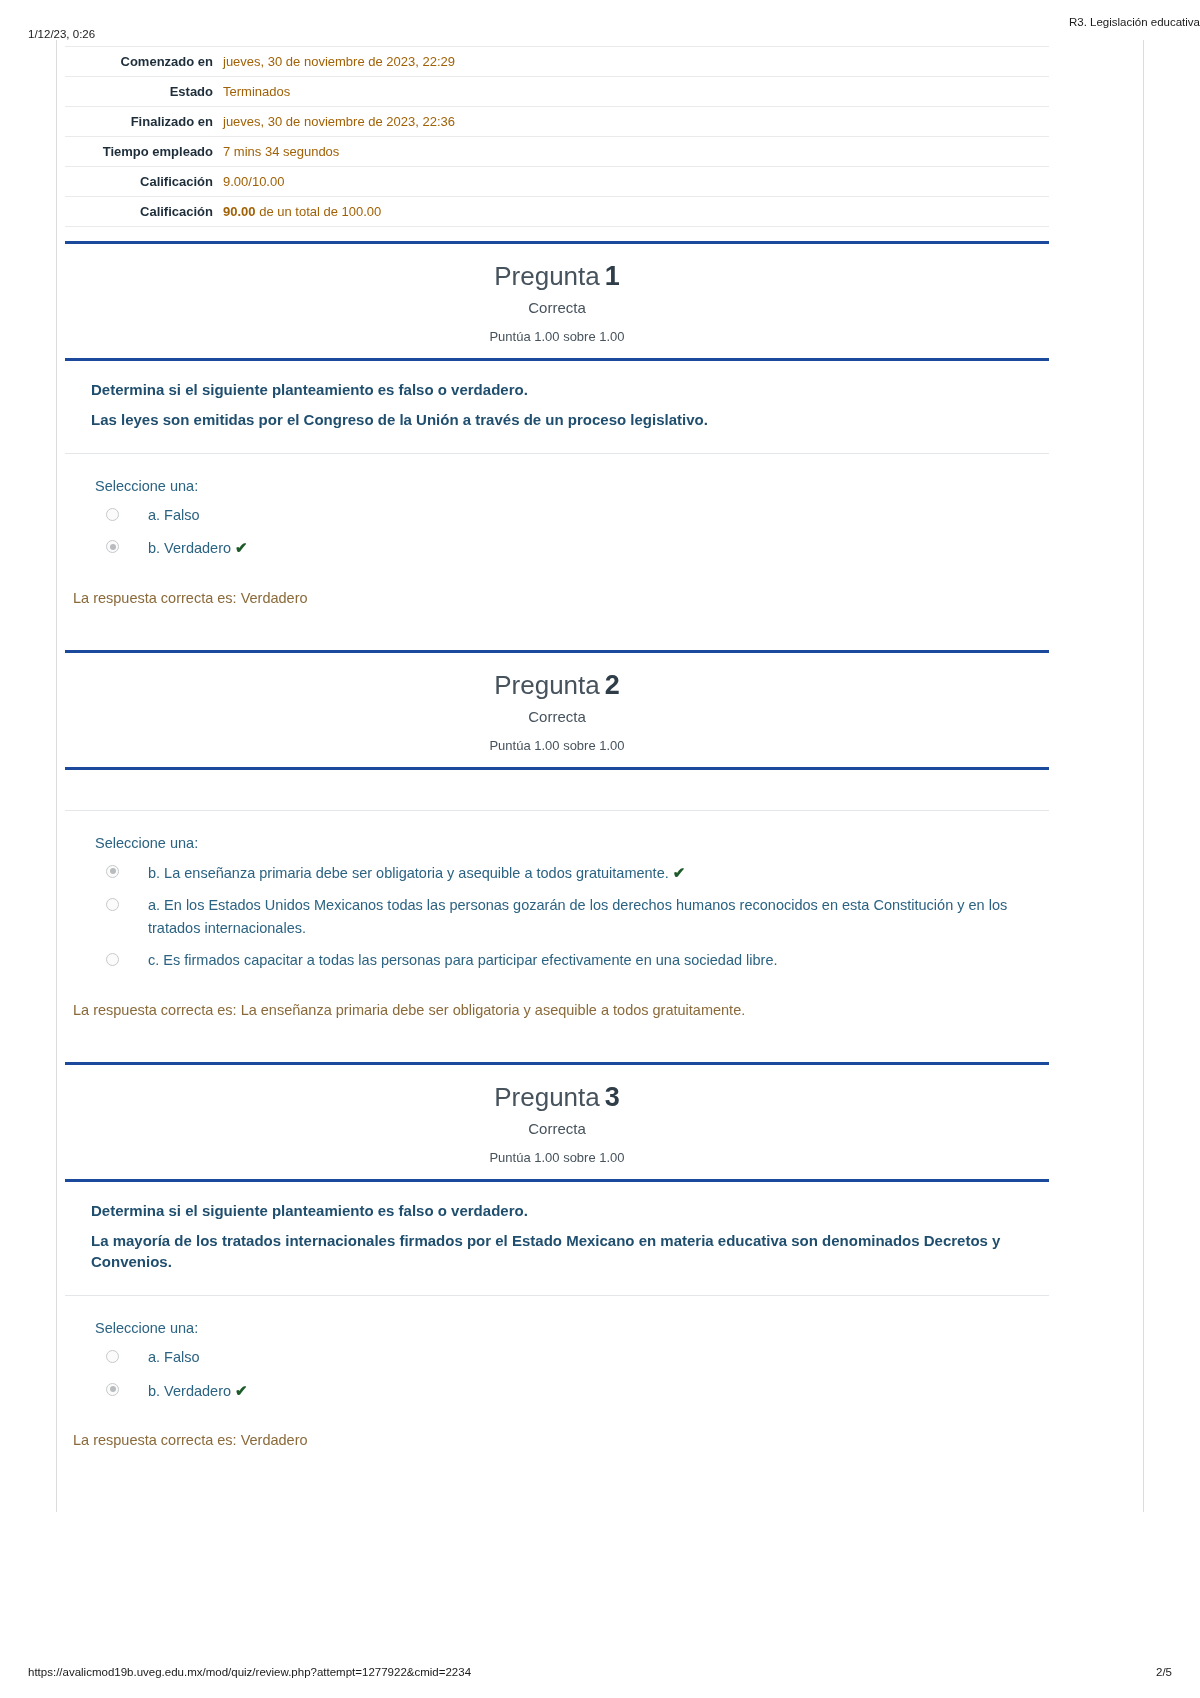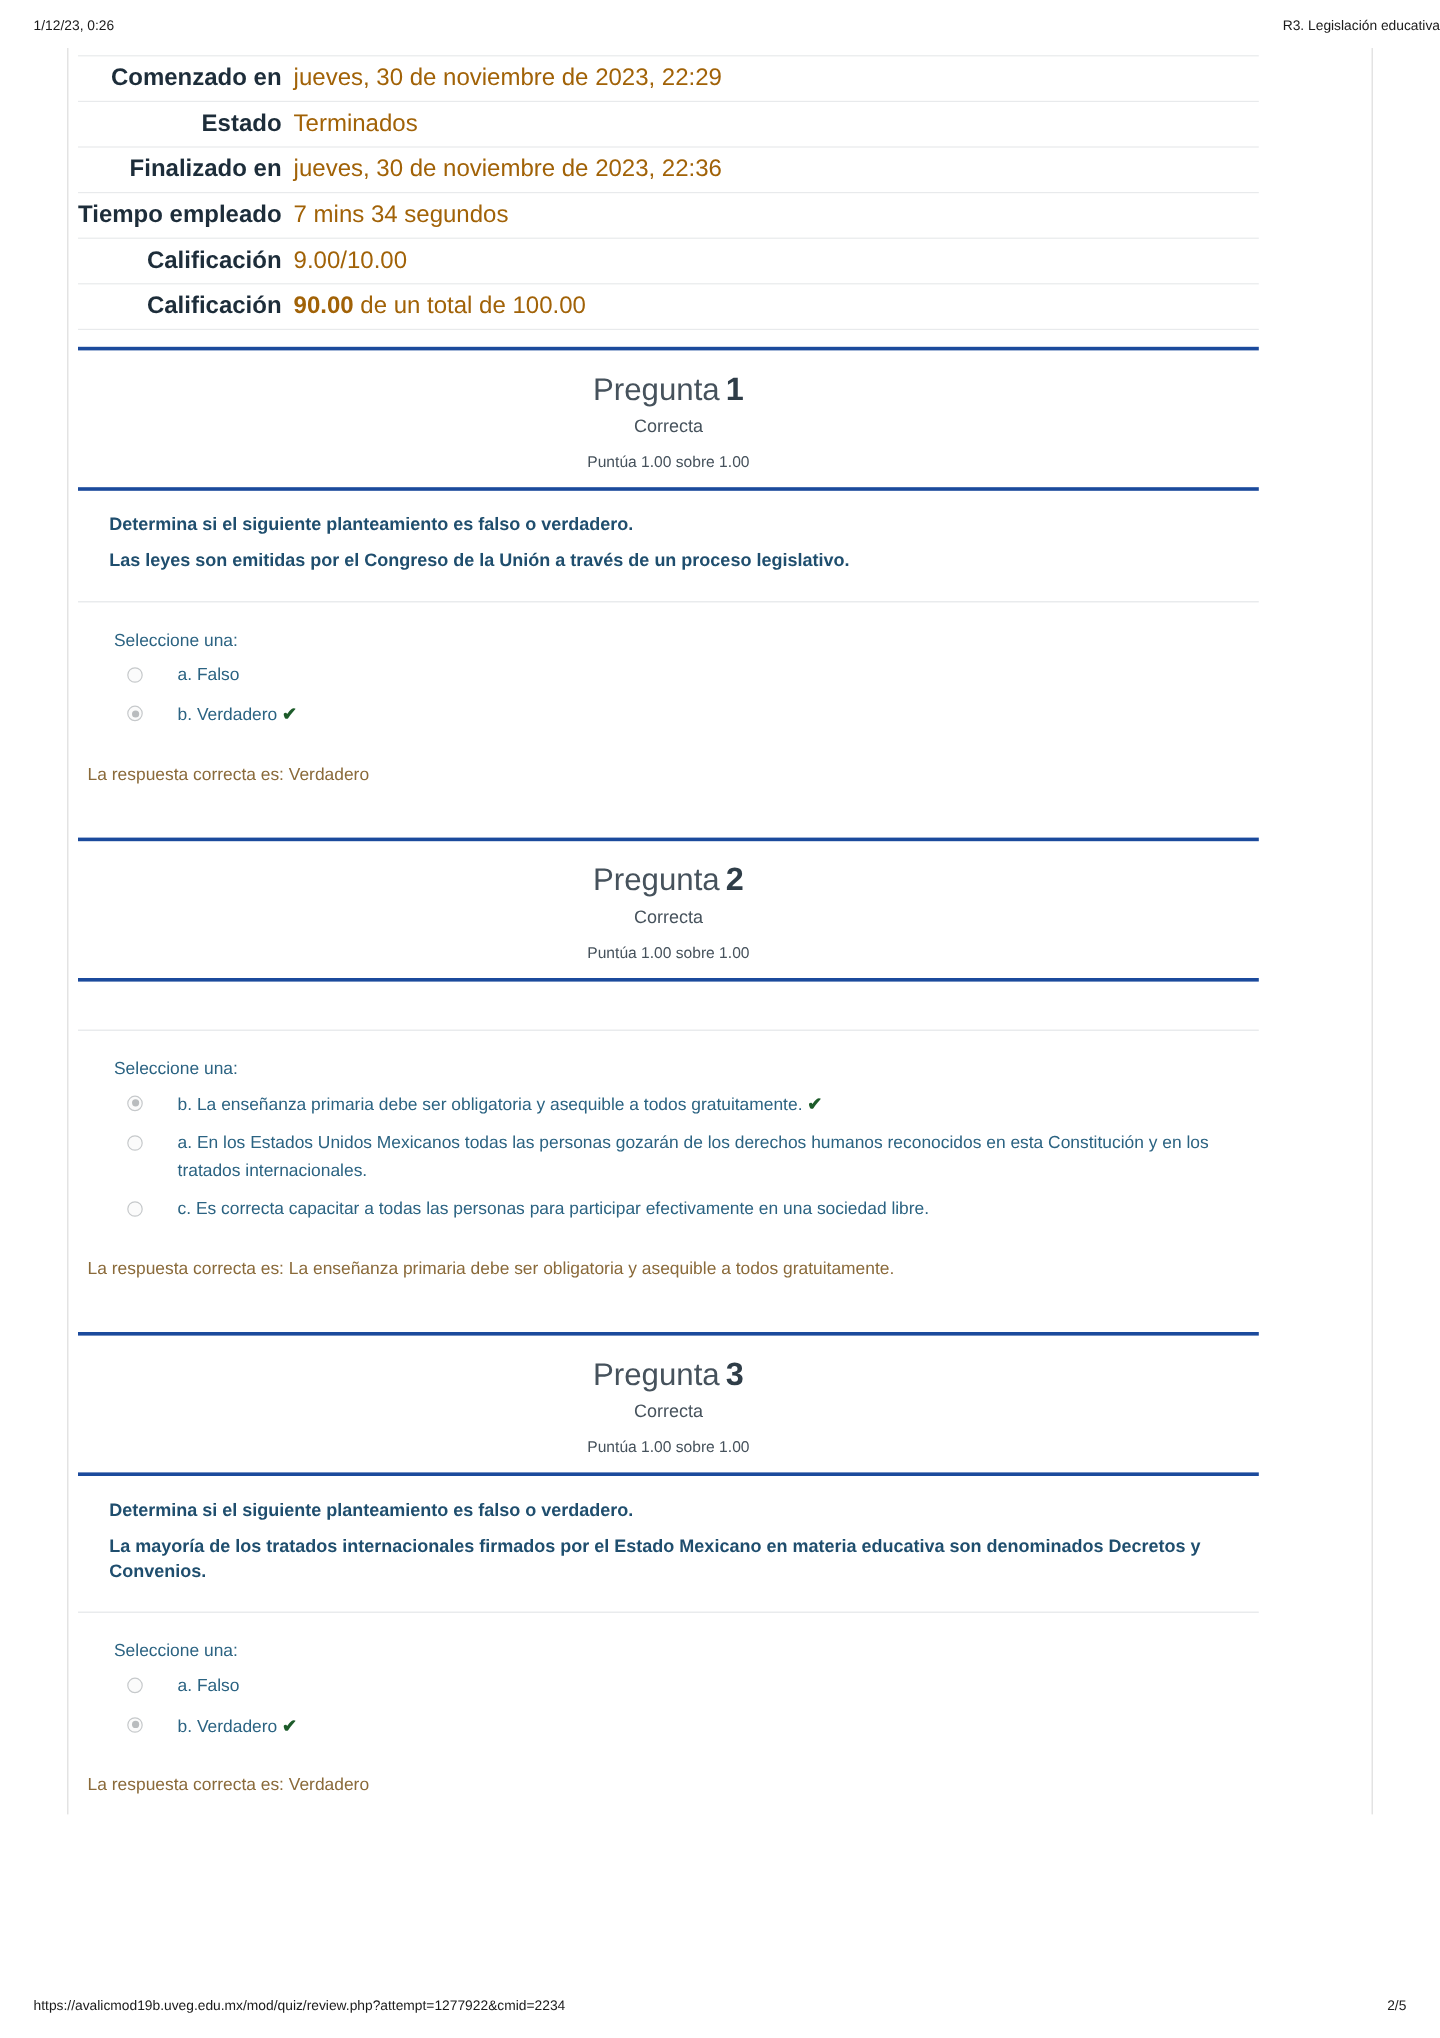--- a/index.html
+++ b/index.html
@@ -22,21 +22,21 @@
     top: 16px;
     left: 0;
     width: 1200px;
     height: 16px;
     font-size: 11.5px;
     color: #1a1a1a;
   }
   .print-header .ph-left {
     position: absolute;
     left: 28px;
-    top: 0;
+    top: 12px;
     white-space: nowrap;
   }
   .print-header .ph-center {
     position: absolute;
     left: 0;
     top: 0;
     width: 1200px;
     text-align: right;
     white-space: nowrap;
   }
@@ -77,21 +77,21 @@
   }
   .sheet-inner {
     padding: 0 8px;
   }
 
   
   table.summary {
     width: 984px;
     margin: 6px 0 0 0;
     border-collapse: collapse;
-    font-size: 20px;
+    font-size: 13px;
   }
   table.summary tr {
     border-bottom: 1px solid #e8eaec;
   }
   table.summary tr:first-child {
     border-top: 1px solid #e8eaec;
   }
   table.summary th {
     width: 148px;
     text-align: right;
@@ -317,21 +317,21 @@
               <div class="opt">
                 <span class="radio checked"></span>
                 <span class="opt-text"><span>b. La enseñanza primaria debe ser obligatoria y asequible a todos gratuitamente.</span><span class="tick">✔</span></span>
               </div>
               <div class="opt">
                 <span class="radio"></span>
                 <span class="opt-text"><span>a. En los Estados Unidos Mexicanos todas las personas gozarán de los derechos humanos reconocidos en esta Constitución y en los tratados internacionales.</span></span>
               </div>
               <div class="opt">
                 <span class="radio"></span>
-                <span class="opt-text"><span>c. Es correcta capacitar a todas las personas para participar efectivamente en una sociedad libre.</span></span>
+                <span class="opt-text"><span>c. Es firmados capacitar a todas las personas para participar efectivamente en una sociedad libre.</span></span>
               </div>
             </div>
             <div class="feedback">La respuesta correcta es: La enseñanza primaria debe ser obligatoria y asequible a todos gratuitamente.</div>
             <div class="q-footpad"></div>
           </div>
         </div>
         <div class="question">
           <div class="q-topline"></div>
           <div class="q-header">
             <div class="q-title"><span>Pregunta</span><span class="q-num">3</span></div>

